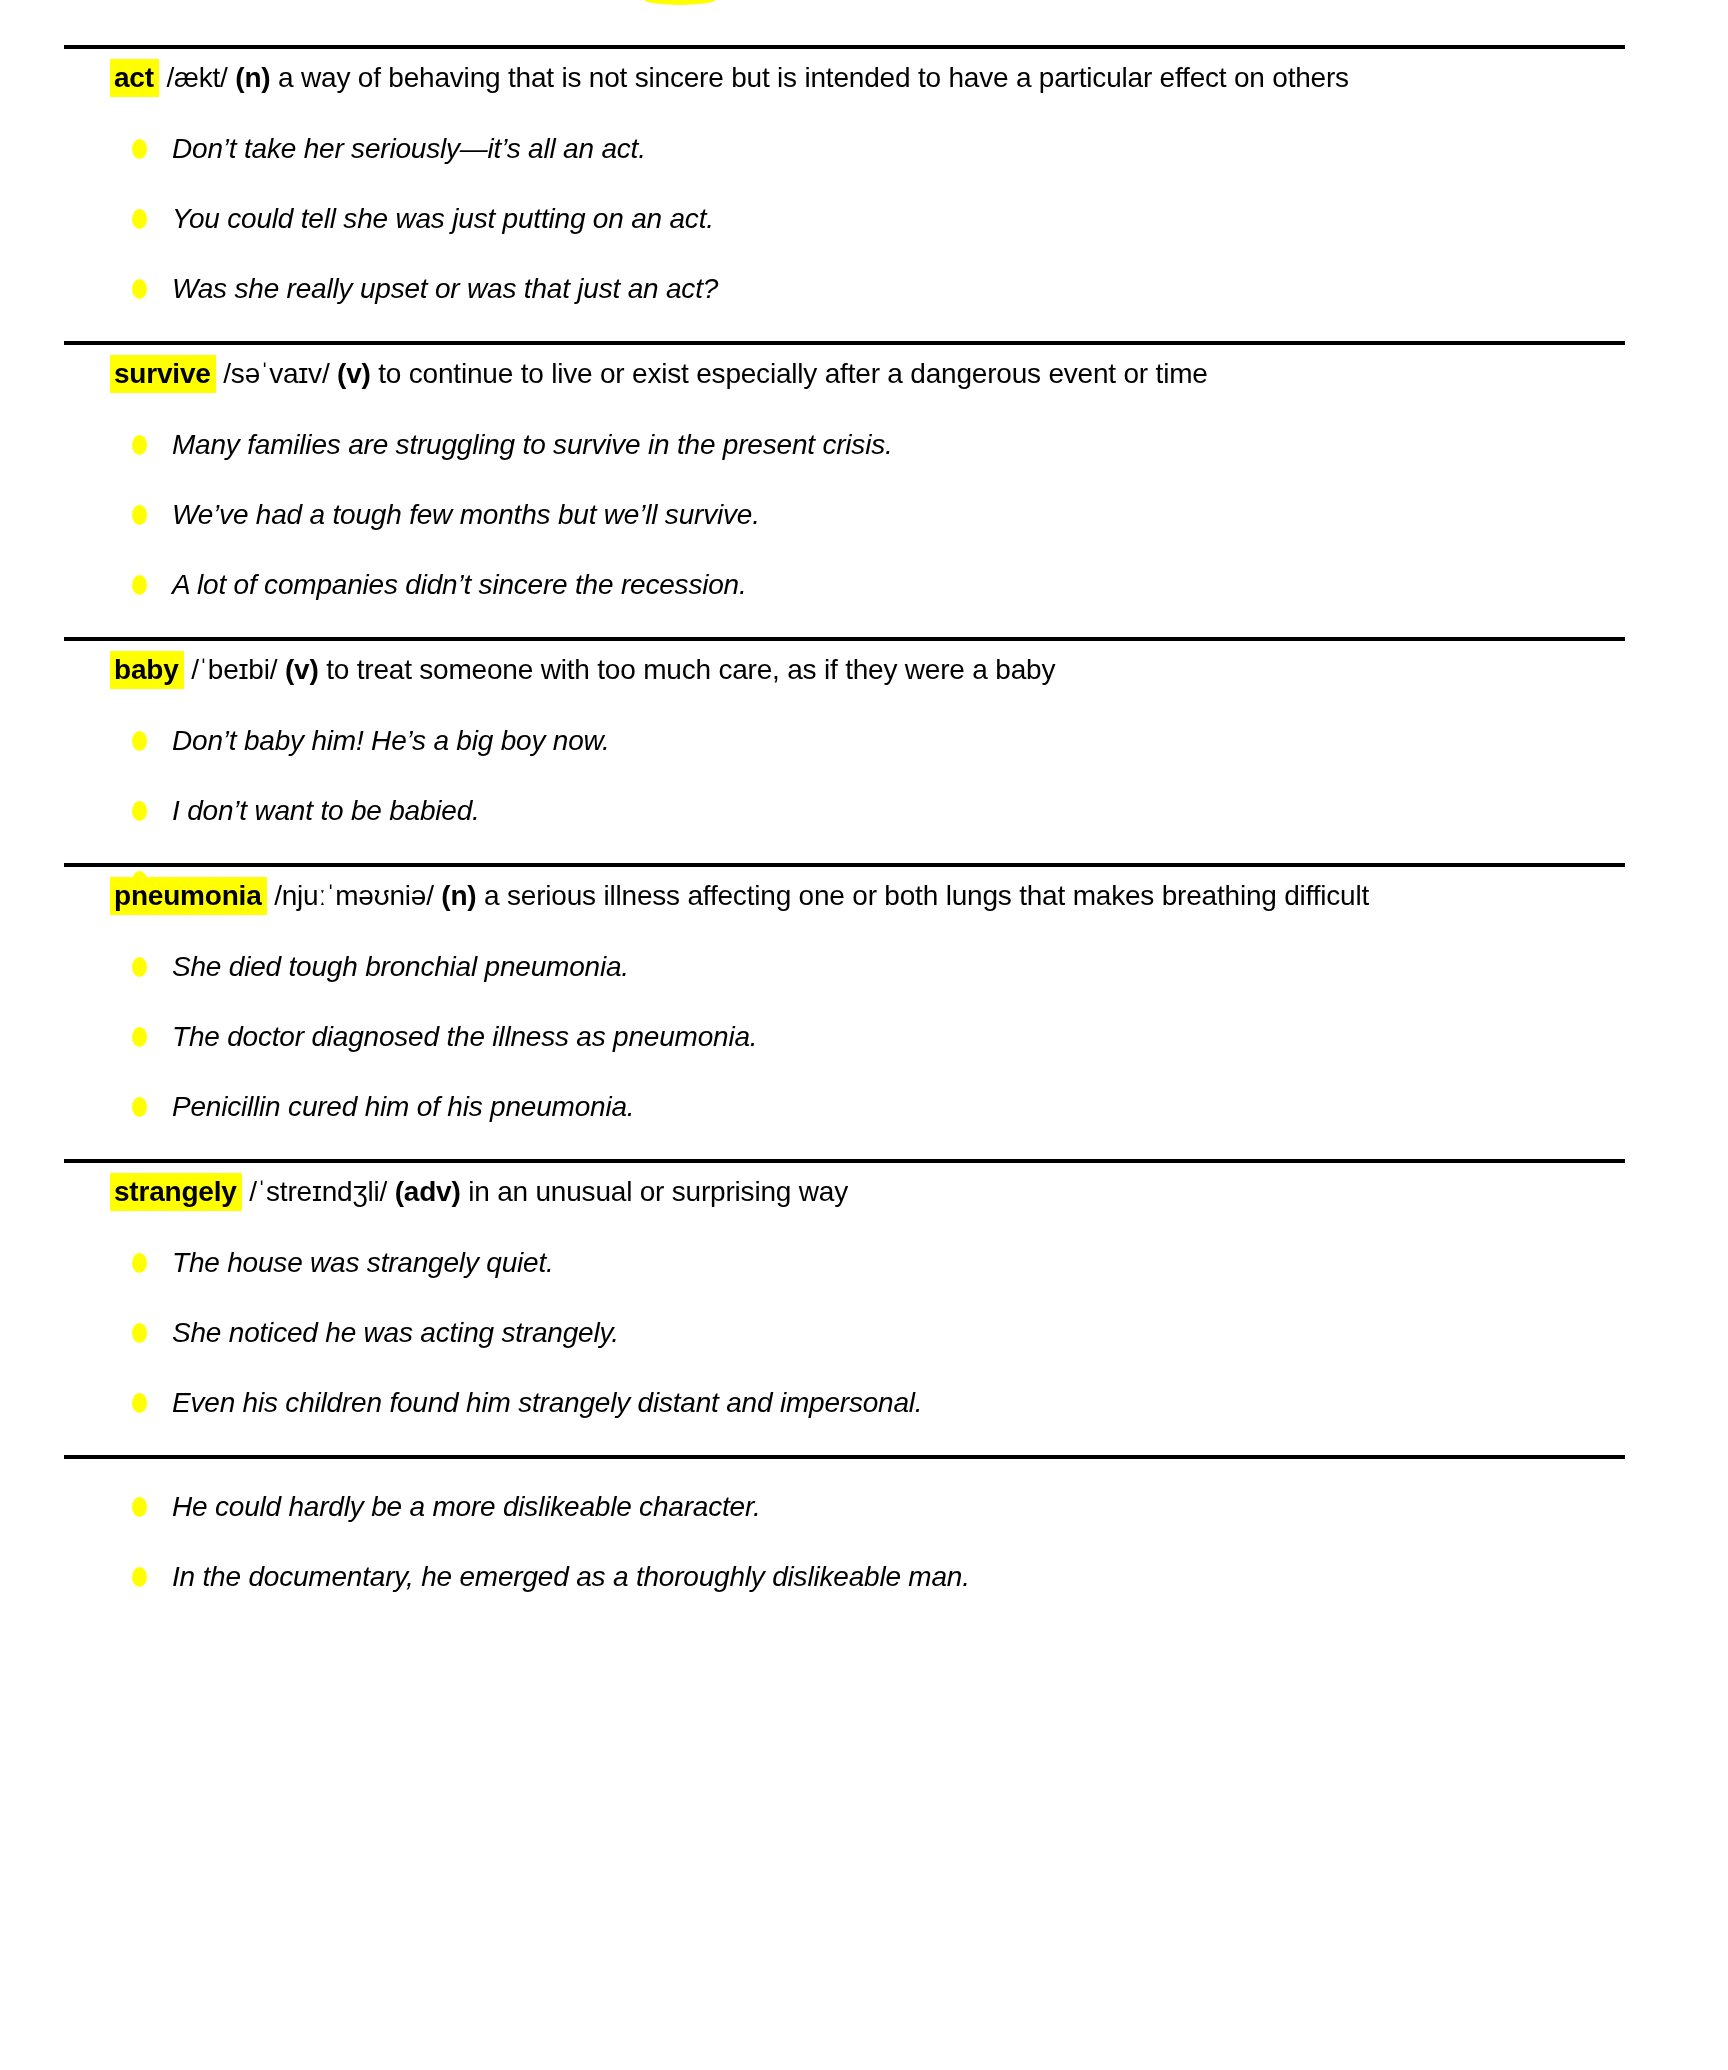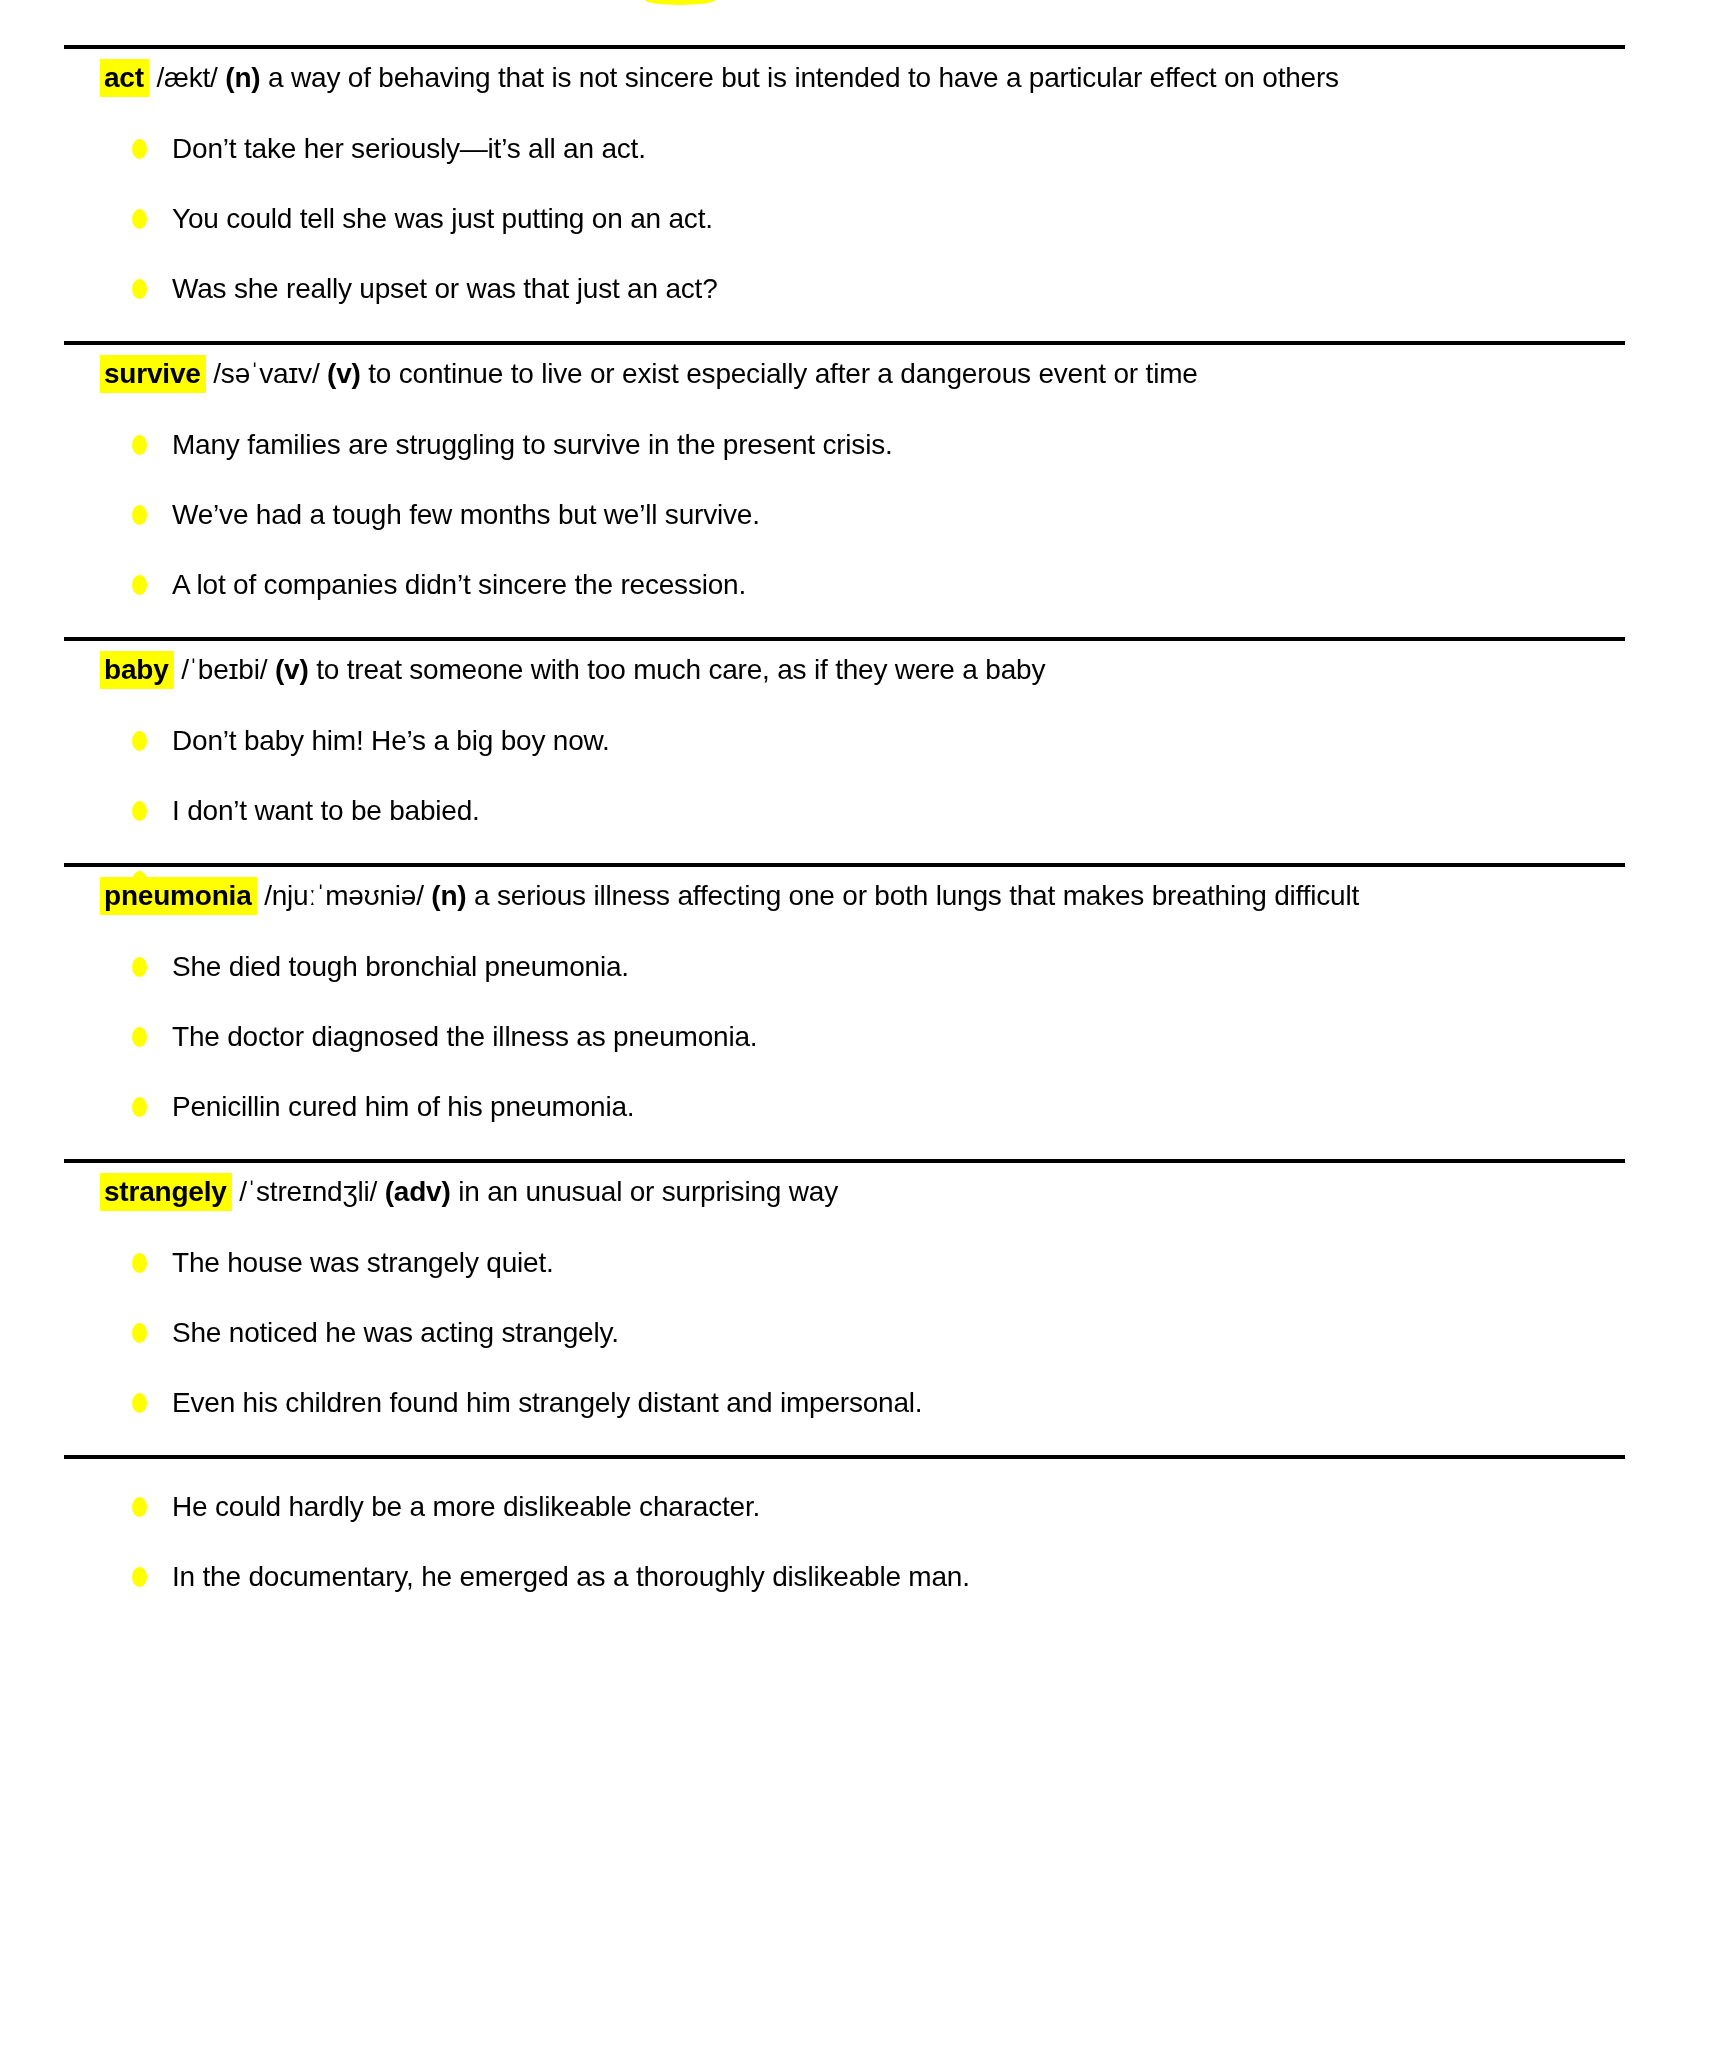--- a/index.html
+++ b/index.html
@@ -32,41 +32,42 @@
     width:1561px;
   }
   .entry{margin-bottom:26px;}
   .rule{
     border:none;
     border-top:4px solid var(--divider);
     margin:0;
     width:100%;
   }
   .defline{
-    margin:6px 0 0 0;
+    margin:6px 0 0 10px;
     font-size:28px;
     line-height:46px;
     letter-spacing:-0.2px;
     padding-left:36px;
   }
   .hw{
     font-weight:bold;
     background:var(--highlight);
     padding:3px 5px 4px 4px;
   }
   .ipa{font-weight:normal;}
   .pos{font-weight:bold;}
   .examples{
     list-style:none;
     margin:30px 0 0 0;
     padding:0 0 0 68px;
   }
   .examples li{
     position:relative;
     padding-left:40px;
+    font-style:italic;
     font-size:28px;
     line-height:36px;
     margin-bottom:34px;
     letter-spacing:-0.2px;
   }
   .bullet{
     position:absolute;
     left:0;top:8px;
     width:15px;height:20px;
     background:var(--bullet);

